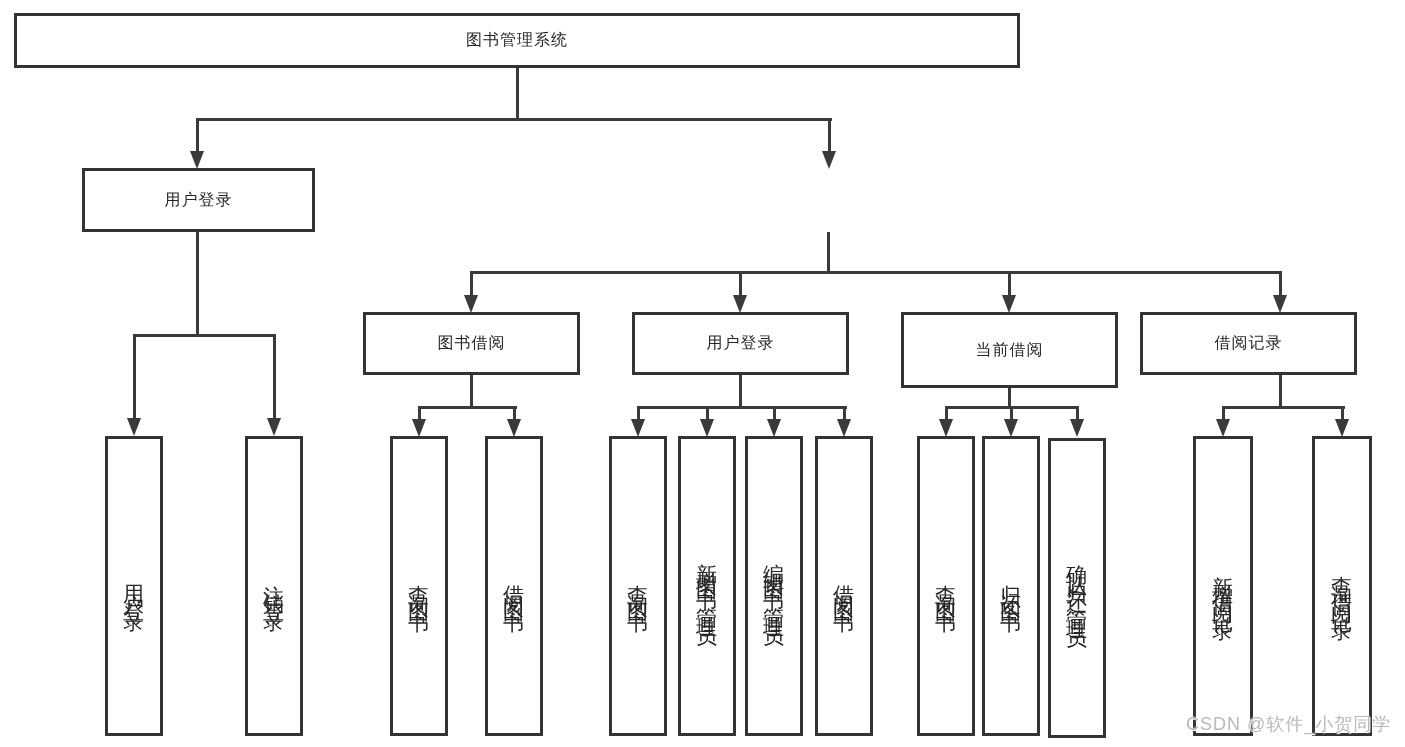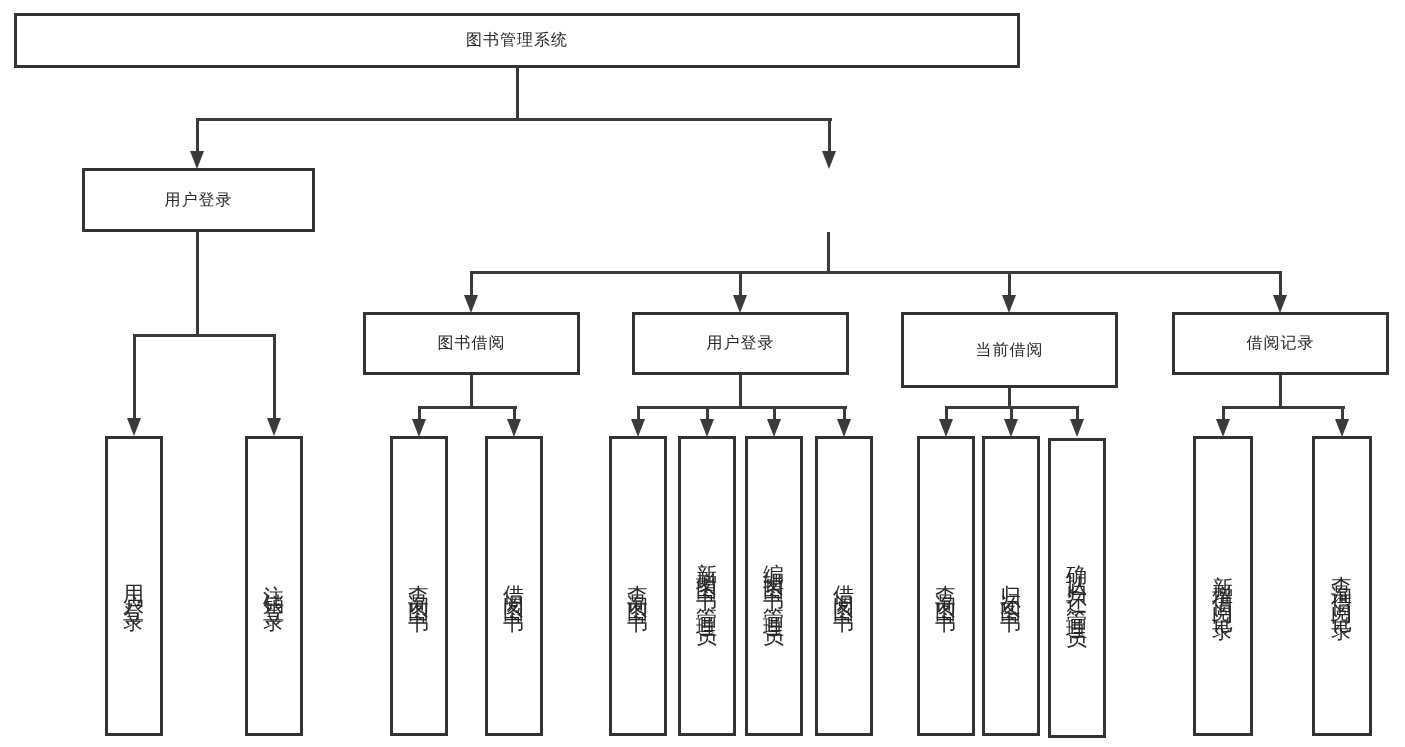--- a/index.html
+++ b/index.html
@@ -99,21 +99,21 @@
 
   <div class="hbox" style="left:363px;top:312px;width:217px;height:63px">
     <span>图书借阅</span>
   </div>
   <div class="hbox" style="left:632px;top:312px;width:217px;height:63px">
     <span>用户登录</span>
   </div>
   <div class="hbox" style="left:901px;top:312px;width:217px;height:76px">
     <span>当前借阅</span>
   </div>
-  <div class="hbox" style="left:1172px;top:312px;width:217px;height:63px">
+  <div class="hbox" style="left:1140px;top:312px;width:217px;height:63px">
     <span>借阅记录</span>
   </div>
 
   <div class="vline" style="left:470px;top:374px;height:34px"></div>
   <div class="hline" style="left:418px;top:406px;width:99px"></div>
   <div class="vline" style="left:418px;top:406px;height:14px"></div>
   <div class="arrow" style="left:412px;top:419px"></div>
   <div class="vline" style="left:513px;top:406px;height:14px"></div>
   <div class="arrow" style="left:507px;top:419px"></div>
 
@@ -174,14 +174,15 @@
   <div class="vline" style="left:1341px;top:406px;height:14px"></div>
   <div class="arrow" style="left:1335px;top:419px"></div>
 
   <div class="vbox" style="left:1193px;top:436px;width:60px;height:300px">
     <span class="vtext">新增借阅记录</span>
   </div>
   <div class="vbox" style="left:1312px;top:436px;width:60px;height:300px">
     <span class="vtext">查询借阅记录</span>
   </div>
 
+  <div class="watermark">CSDN @软件_小贺同学</div>
 
 </div>
 
 </body></html>

